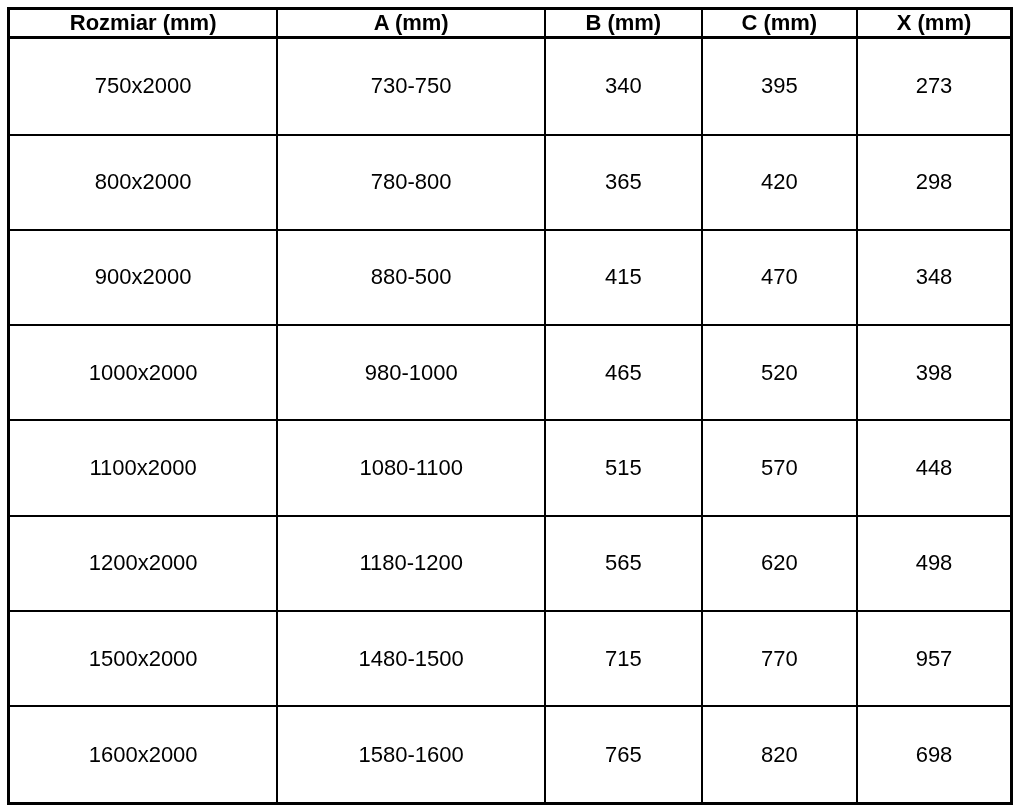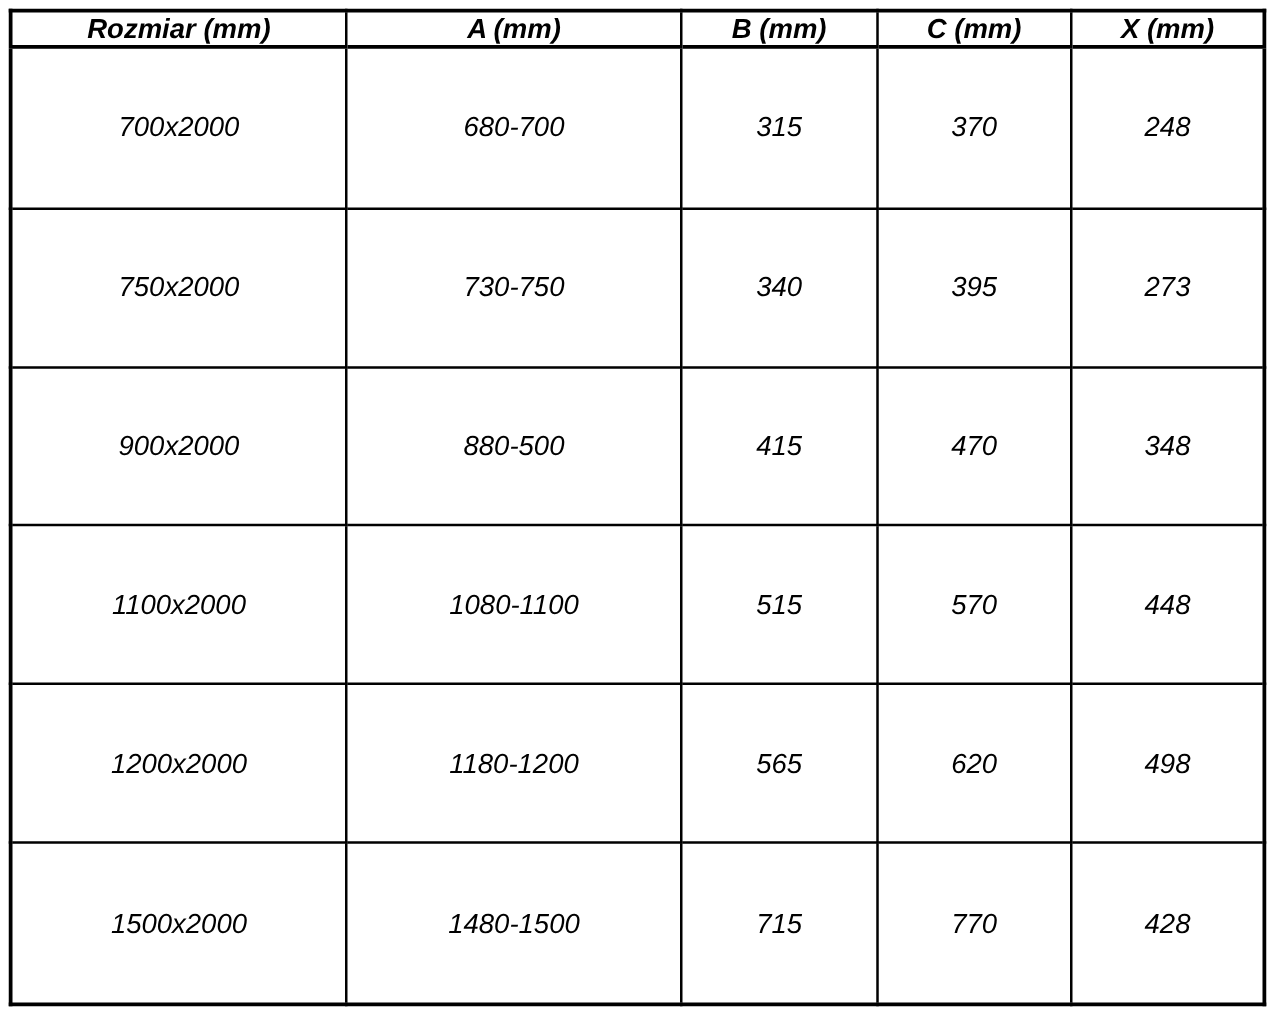--- a/index.html
+++ b/index.html
@@ -9,21 +9,20 @@
     height: 810px;
     background: #ffffff;
     font-family: "Liberation Sans", sans-serif;
   }
   .table-wrap {
     position: absolute;
     left: 7px;
     top: 7px;
     width: 1006px;
     height: 798px;
-    font-style: italic;
   }
   table.size-table {
     width: 100%;
     height: 100%;
     border-collapse: collapse;
     table-layout: fixed;
     border: 3px solid #000000;
     background: #ffffff;
   }
   table.size-table th,
@@ -62,56 +61,70 @@
       <tr>
         <th>Rozmiar (mm)</th>
         <th>A (mm)</th>
         <th>B (mm)</th>
         <th>C (mm)</th>
         <th>X (mm)</th>
       </tr>
     </thead>
     <tbody id="table-body">
         <tr>
-          <td>700x2000</td>
-          <td>680-700</td>
-          <td>315</td>
-          <td>370</td>
-          <td>248</td>
-        </tr>
-        <tr>
           <td>750x2000</td>
           <td>730-750</td>
           <td>340</td>
           <td>395</td>
           <td>273</td>
         </tr>
         <tr>
+          <td>800x2000</td>
+          <td>780-800</td>
+          <td>365</td>
+          <td>420</td>
+          <td>298</td>
+        </tr>
+        <tr>
           <td>900x2000</td>
           <td>880-500</td>
           <td>415</td>
           <td>470</td>
           <td>348</td>
+        </tr>
+        <tr>
+          <td>1000x2000</td>
+          <td>980-1000</td>
+          <td>465</td>
+          <td>520</td>
+          <td>398</td>
         </tr>
         <tr>
           <td>1100x2000</td>
           <td>1080-1100</td>
           <td>515</td>
           <td>570</td>
           <td>448</td>
         </tr>
         <tr>
           <td>1200x2000</td>
           <td>1180-1200</td>
           <td>565</td>
           <td>620</td>
           <td>498</td>
         </tr>
         <tr>
           <td>1500x2000</td>
           <td>1480-1500</td>
           <td>715</td>
           <td>770</td>
-          <td>428</td>
+          <td>957</td>
+        </tr>
+        <tr>
+          <td>1600x2000</td>
+          <td>1580-1600</td>
+          <td>765</td>
+          <td>820</td>
+          <td>698</td>
         </tr>
       </tbody>
   </table>
 </div>
 
 </body></html>

